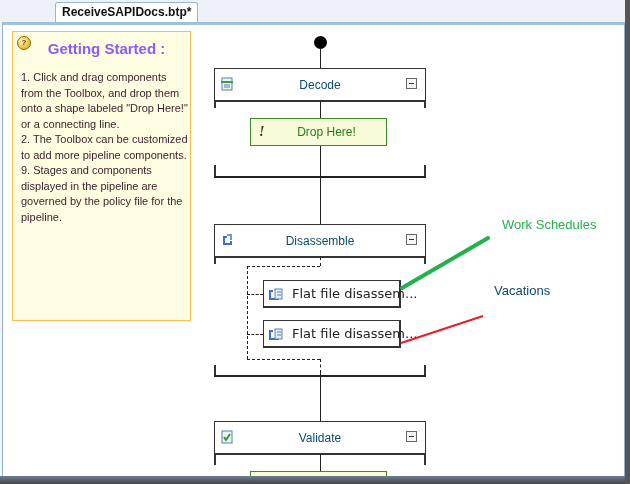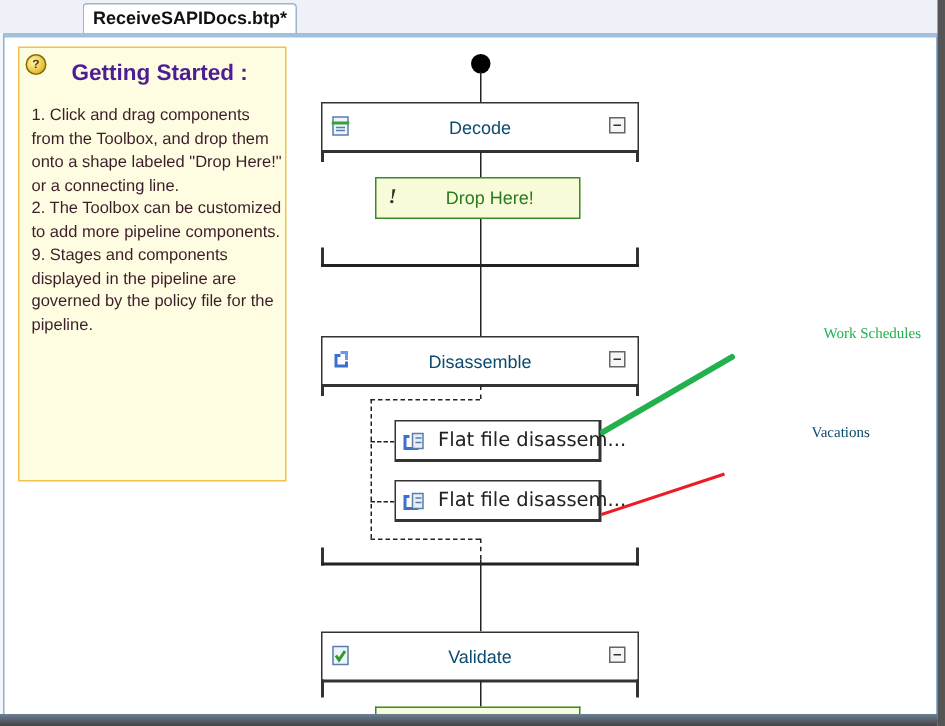--- a/index.html
+++ b/index.html
@@ -4,40 +4,40 @@
 <style>
   html, body { margin:0; padding:0; }
   body { width:630px; height:484px; position:relative; overflow:hidden; background:#f3f6fb; font-family:"DejaVu Sans", sans-serif; }
   .tabstrip { position:absolute; left:0; top:0; width:630px; height:22px; background:#eef2f8; }
   .tab { position:absolute; left:14px; top:2px; height:20px; padding:0 6px 0 6px; background:#ffffff; border:1px solid #9fb3c9; border-bottom:none; border-radius:3px 3px 0 0; font-family:"Liberation Sans", sans-serif; font-weight:bold; font-size:12px; line-height:19px; color:#111; transform-origin:left;margin-left:41px; }
   .tab::before { content:""; position:absolute; left:-9px; top:3px; width:12px; height:18px; border-left:1px solid #9fb3c9; transform:skewX(-30deg); background:#ffffff; z-index:-1; }
   .canvas { position:absolute; left:2px; top:22px; width:621px; height:454px; background:#ffffff; border:1px solid #8fb0cf; border-top:3px solid #9fc1dd; box-shadow: 2px 2px 2px #777; }
   .rightedge { position:absolute; left:625px; top:0; width:5px; height:484px; background:#555; }
   .help { position:absolute; left:12px; top:31px; width:177px; height:288px; background:#fffde1; border:1px solid #f2c24c; font-family:"Liberation Sans", sans-serif; color:#3b1e2a; }
   .help-icon { position:absolute; left:4px; top:4px; width:12px; height:12px; border-radius:50%; background:radial-gradient(circle at 35% 35%, #fff6b0, #d9a400); border:1px solid #8a6a00; font-size:8px; line-height:12px; text-align:center; color:#5a3c00; font-weight:bold; }
-  .help-title { position:absolute; left:0; top:8px; width:177px; text-align:center; font-weight:bold; font-size:15px; color:#4c1d95; padding-left:10px; box-sizing:border-box; }
+  .help-title { position:absolute; left:0; top:8px; width:177px; text-align:center; font-weight:bold; font-size:15px; color:#8b5cf6; padding-left:10px; box-sizing:border-box; }
   .help-body { position:absolute; left:8px; top:38px; width:168px; font-size:11px; line-height:15.5px; }
   .vline { position:absolute; background:#222; width:1px; }
   .hline { position:absolute; background:#222; height:2px; }
   .dot { position:absolute; left:314px; top:36px; width:13px; height:13px; border-radius:50%; background:#000; }
   .stage { position:absolute; left:214px; width:212px; height:34px; border:1px solid #333; border-bottom:2px solid #333; background:#fff; box-sizing:border-box; }
   .stage-label { position:absolute; left:0; top:0; width:100%; text-align:center; font-family:"Liberation Sans", sans-serif; font-size:12px; line-height:32px; color:#0c4a6e; }
   .stage-icon { position:absolute; left:6px; top:8px; width:12px; height:14px; }
   .collapse { position:absolute; right:8px; top:9px; width:9px; height:9px; border:1px solid #666; background:#f6f6f6; }
   .collapse::after { content:""; position:absolute; left:2px; top:4px; width:5px; height:1px; background:#333; }
   .bracket-side { position:absolute; width:2px; background:#333; }
   .drop { position:absolute; left:250px; top:118px; width:137px; height:28px; border:1px solid #3a8a2a; background:#f8fbd8; box-sizing:border-box; font-family:"Liberation Sans", sans-serif; font-size:12px; color:#2a7a1e; }
   .drop-label { position:absolute; left:0; top:0; width:100%; text-align:center; line-height:26px; padding-left:16px; box-sizing:border-box; }
   .drop-icon { position:absolute; left:8px; top:5px; font-style:italic; font-weight:bold; font-size:14px; color:#333; font-family:"Liberation Serif", serif; }
   .comp { position:absolute; left:263px; width:138px; height:28px; border:1px solid #333; border-right:2px solid #333; border-bottom:2px solid #333; background:#fff; box-sizing:border-box; font-family:"DejaVu Sans", sans-serif; font-size:13px; color:#222; }
   .comp-label { position:absolute; left:28px; top:0; line-height:26px; white-space:nowrap; }
   .comp-icon { position:absolute; left:4px; top:5px; width:16px; height:16px; }
   .dash-v { position:absolute; width:0; border-left:1px dashed #222; }
   .dash-h { position:absolute; height:0; border-top:1px dashed #222; }
-  .annot { position:absolute; font-family:Liberation Serif, serif; font-size:10px;margin-left:47px; }
+  .annot { position:absolute; font-family:Liberation Sans, sans-serif; font-size:13px; }
   svg.annot-lines { position:absolute; left:0; top:0; }
 </style>
 </head>
 <body>
 
 <div class="tabstrip">
   <div class="tab">ReceiveSAPIDocs.btp*</div>
 </div>
 
 <div class="canvas"></div>

